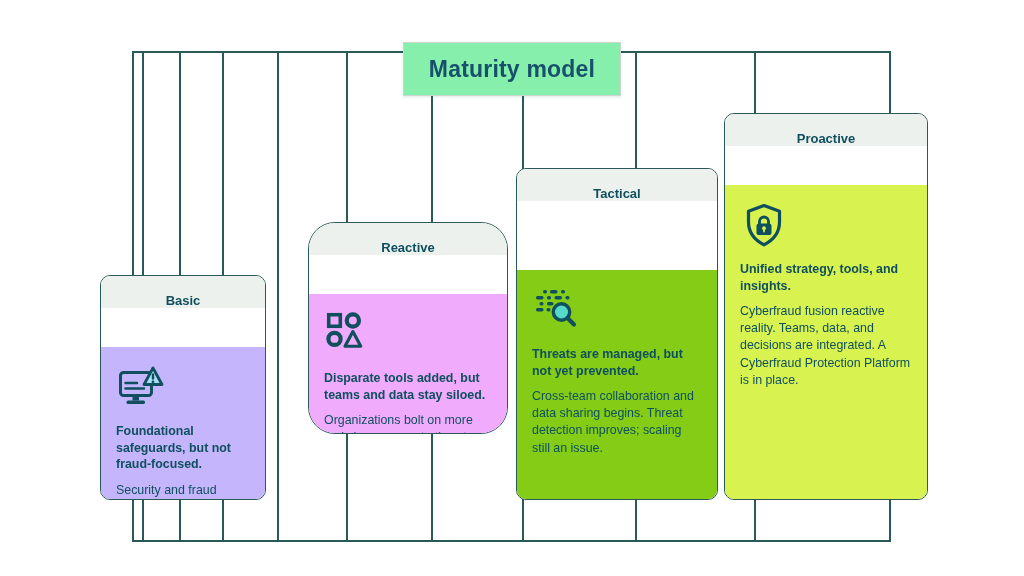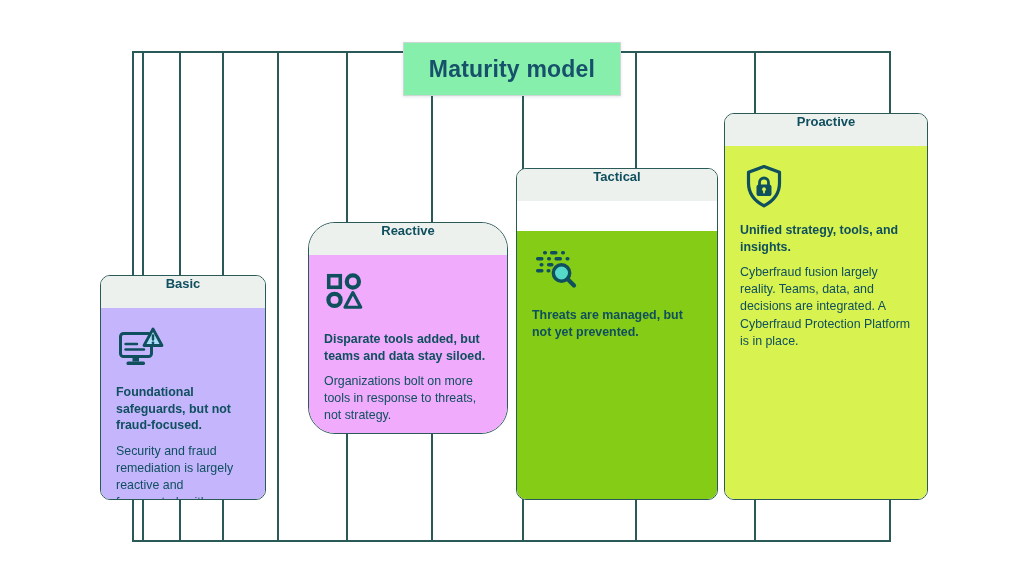--- a/index.html
+++ b/index.html
@@ -48,31 +48,32 @@
     overflow: hidden;
     z-index: 2;
     background: #ffffff;
     display: flex;
     flex-direction: column;
   }
   .card-header {
     height: 32px;
     flex: 0 0 32px;
     background: #edf1ee;
-    display: flex; align-items: flex-start; justify-content: center;
+    display: flex; align-items: flex-end; justify-content: center;
   }
   .card-header .label {
     font-size: 13px;
     font-weight: 700;
     color: #0f4f5e;
   }
   .card-body {
     flex: 1;
     padding: 10px 15px 12px 15px;
     color: #0f4f5e;
+    margin-top: 39px;
   }
   .icon-wrap { margin: 6px 0 12px 0; height: 48px; }
   .icon-wrap svg { display: block; }
   .card-heading {
     font-size: 12.4px;
     font-weight: 700;
     line-height: 1.34;
     margin-bottom: 9px;
   }
   .card-text {
@@ -171,35 +172,36 @@
             <rect x="7.5" y="16" width="4" height="3.4" rx="1.6"></rect>
             <rect x="15" y="16" width="6.5" height="3.4" rx="1.6"></rect>
             <rect x="4" y="22" width="7.5" height="3.4" rx="1.6"></rect>
             <rect x="14.5" y="22" width="4" height="3.4" rx="1.6"></rect>
           </g>
           <circle cx="29.5" cy="26" r="8.2" fill="#55dac9" stroke="#0f4f5e" stroke-width="3.4"></circle>
           <line x1="35.8" y1="32.3" x2="42" y2="38.5" stroke="#0f4f5e" stroke-width="4.2" stroke-linecap="round"></line>
         </svg>
       </div>
       <div class="card-heading">Threats are managed, but not yet prevented.</div>
+      <div class="card-text">Cross-team collaboration and data sharing begins. Threat detection improves; scaling still an issue.</div>
     </div>
   </div>
 
   <div class="card" id="card-proactive">
     <div class="card-header">
       <span class="label">Proactive</span>
     </div>
     <div class="card-body">
       <div class="icon-wrap">
         <svg width="48" height="48" viewBox="0 0 48 48">
           <path d="M24 4.5 L39.5 10.2 V21 C39.5 32.8 32.8 39.3 24 43.8 C15.2 39.3 8.5 32.8 8.5 21 V10.2 Z" fill="none" stroke="#0f4f5e" stroke-width="3.2" stroke-linejoin="round"></path>
           <path d="M19.5 23.5 v-3 a4.5 4.5 0 0 1 9 0 v3" fill="none" stroke="#0f4f5e" stroke-width="2.8"></path>
           <rect x="16.5" y="22.5" width="15" height="11.5" rx="2.6" fill="#0f4f5e"></rect>
           <circle cx="24" cy="27.2" r="1.9" fill="#d8f24f"></circle>
           <rect x="23.1" y="28" width="1.8" height="3.4" rx="0.9" fill="#d8f24f"></rect>
         </svg>
       </div>
       <div class="card-heading">Unified strategy, tools, and insights.</div>
-      <div class="card-text">Cyberfraud fusion largely reality. Teams, data, and decisions are integrated. A Cyberfraud Protection Platform is in place.</div>
+      <div class="card-text">Cyberfraud fusion reactive reality. Teams, data, and decisions are integrated. A Cyberfraud Protection Platform is in place.</div>
     </div>
   </div>
 
 </div>
 
 </body></html>

